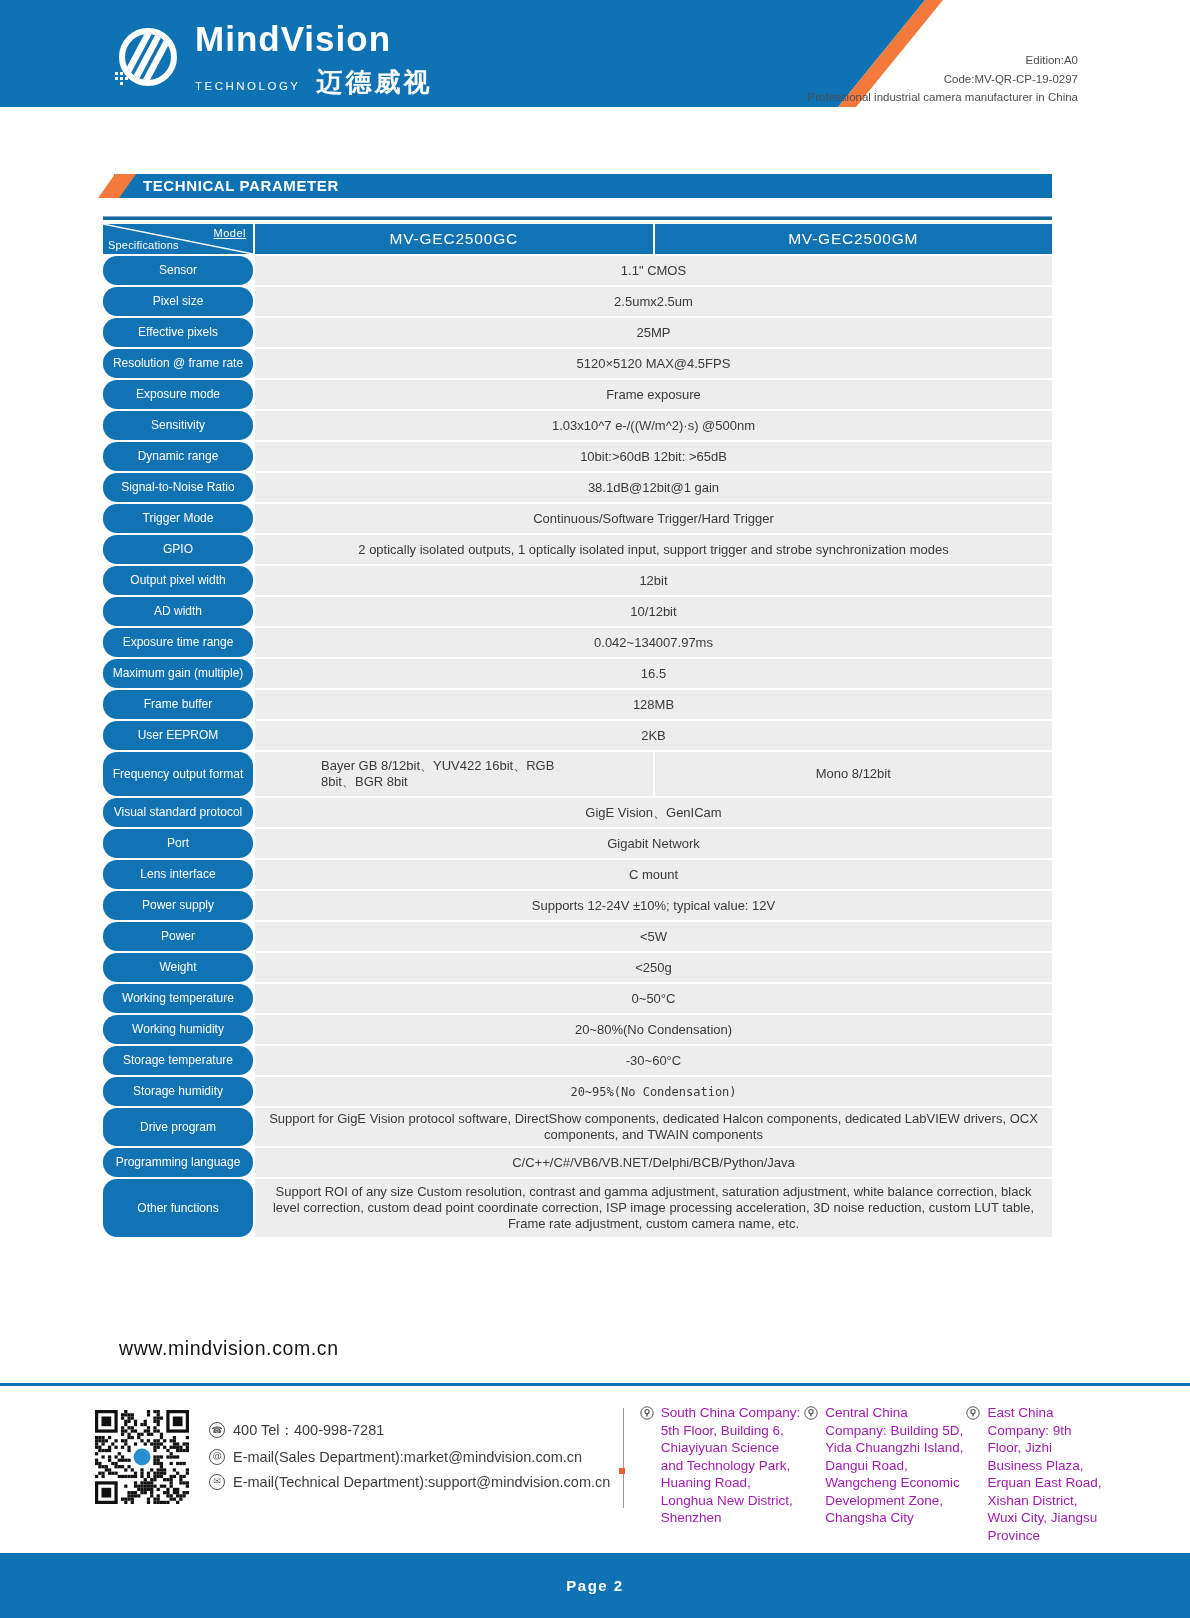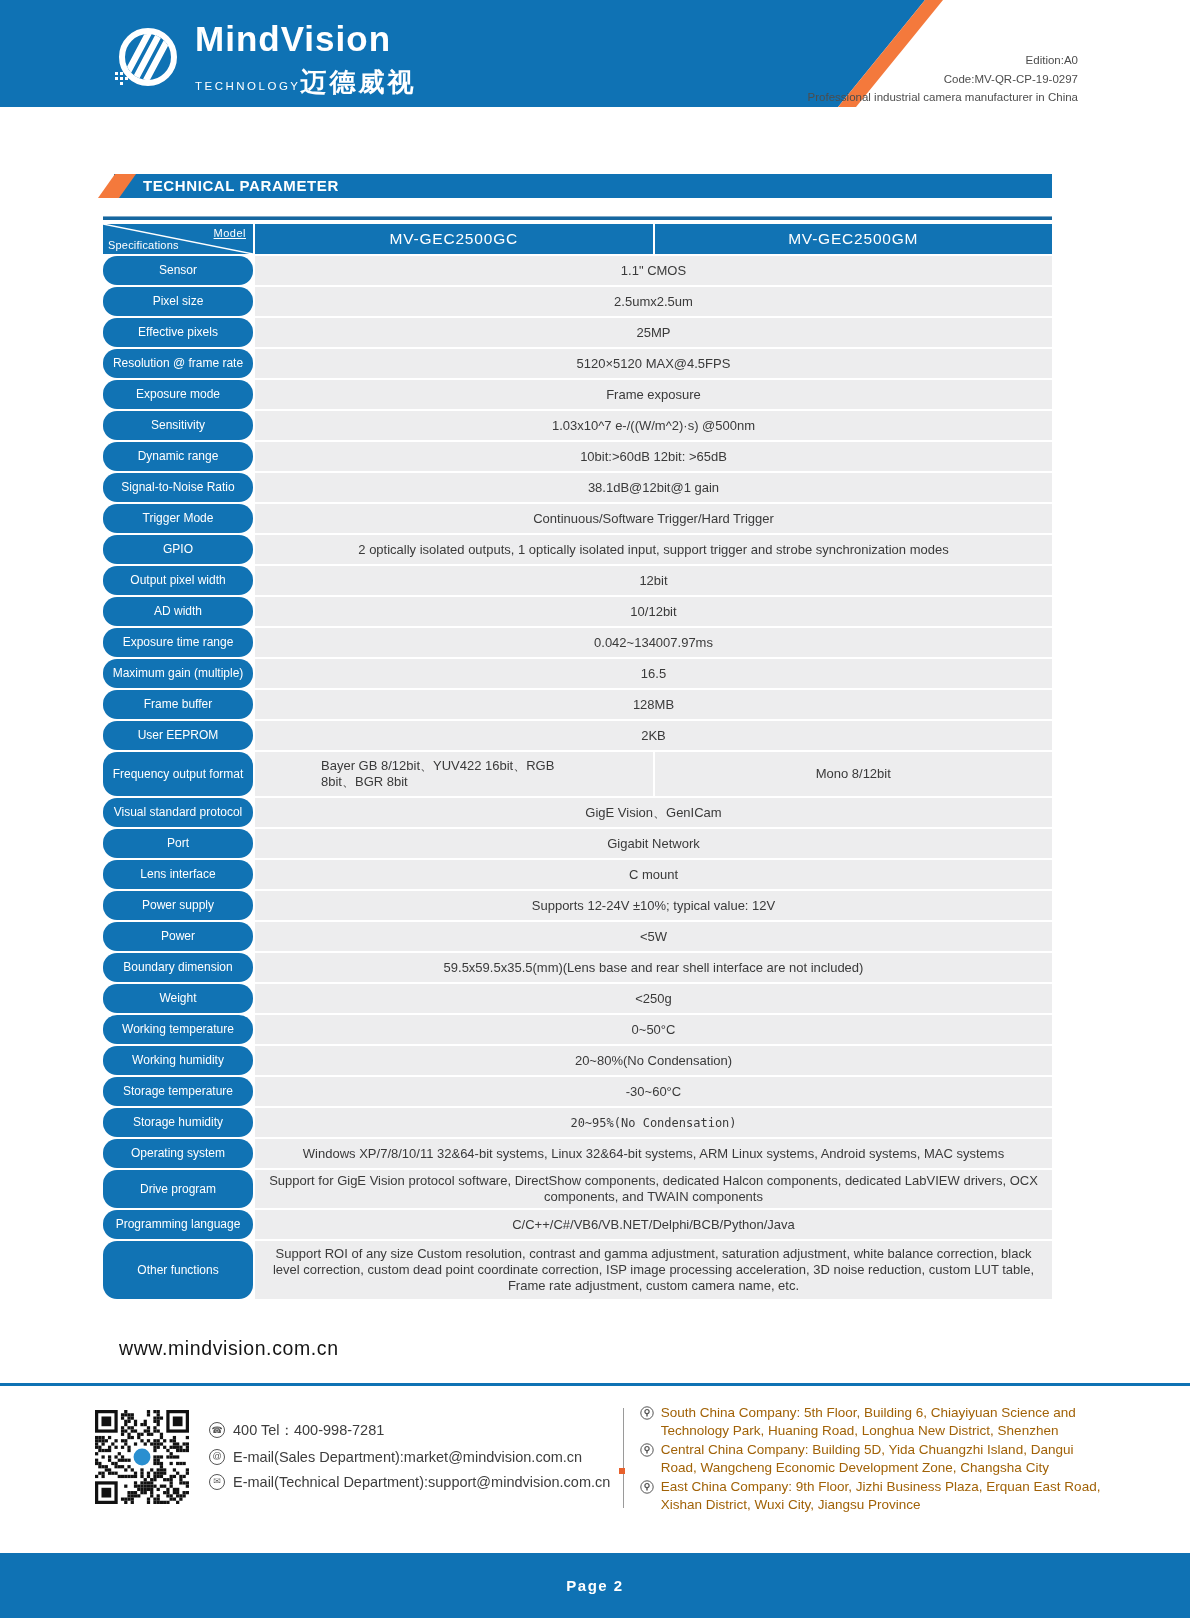--- a/index.html
+++ b/index.html
@@ -19,21 +19,21 @@
   }
   .hdr-orange {
     position:absolute; top:0; left:0; width:1190px; height:107px;
     background:#f4793c;
     clip-path:polygon(925px 0, 943px 0, 856px 107px, 838px 107px);
   }
   .logo { position:absolute; top:21px; left:114px; display:flex; align-items:center; gap:15px; color:#fff; }
   .logo-icon { width:66px; height:66px; flex:none; }
   .logo-text { display:flex; flex-direction:column; }
   .logo-brand { font-size:35px; font-weight:bold; letter-spacing:1px; line-height:36px; }
-  .logo-subrow { display:flex; align-items:flex-end; margin-top:12px; }
+  .logo-subrow { display:flex; align-items:flex-end; gap:16px; margin-top:12px; }
   .logo-tech { font-size:11.5px; letter-spacing:2.5px; padding-bottom:3px; }
   .logo-cn { font-size:26px; font-weight:bold; letter-spacing:3px; line-height:26px; }
   .hdr-meta { position:absolute; top:51px; right:112px; text-align:right; font-size:11.5px; line-height:18.5px; color:#4d4d4d; }
 
   
   .sec { position:absolute; top:174px; left:98px; width:954px; height:24px; }
   .sec-bar {
     position:absolute; left:16px; right:0; top:0; height:24px; background:#0f72b4;
     color:#fff; font-size:15px; font-weight:bold; letter-spacing:0.6px;
     line-height:24px; padding-left:29px;
@@ -84,21 +84,21 @@
     display:flex; flex-direction:column; justify-content:center; gap:9px;
   }
   .cline { display:flex; align-items:center; }
   .cicon {
     width:16px; height:16px; border:1px solid #555; border-radius:50%;
     display:inline-flex; align-items:center; justify-content:center;
     font-size:9px; line-height:1; color:#555; margin-right:8px; flex:none;
   }
   .vdiv { width:1px; background:#9a9a9a; height:100px; margin:8px 16px 0 8px; position:relative; flex:none; }
   .vdiv::after { content:""; position:absolute; left:-4px; top:60px; width:6px; height:6px; background:#e8612c; }
-  .addrs { width:470px; padding-top:4px; display:flex; flex-direction:column; gap:2px; font-size:13.5px; line-height:17.5px; color:#a16207; }
+  .addrs { width:470px; padding-top:4px; display:flex; flex-direction:row; gap:2px; font-size:13.5px; line-height:17.5px; color:#a21caf; }
   .addr { display:flex; gap:7px; }
   .pin { flex:none; margin-top:2px; }
   .pagebar {
     position:absolute; left:0; bottom:0; width:1190px; height:65px; background:#0f72b4;
     color:#fff; display:flex; align-items:center; justify-content:center;
     font-size:15px; letter-spacing:1.5px;font-weight:bold;
   }
 </style>
 </head>
 <body>
@@ -293,26 +293,20 @@
             <div class="cell merged">Supports 12-24V ±10%; typical value: 12V</div>
           </div>
         </div>
         <div class="trow">
           <div class="lab">Power</div>
           <div class="vals">
             <div class="cell merged">&lt;5W</div>
           </div>
         </div>
         <div class="trow">
-          <div class="lab">Boundary dimension</div>
-          <div class="vals">
-            <div class="cell merged">59.5x59.5x35.5(mm)(Lens base and rear shell interface are not included)</div>
-          </div>
-        </div>
-        <div class="trow">
           <div class="lab">Weight</div>
           <div class="vals">
             <div class="cell merged">&lt;250g</div>
           </div>
         </div>
         <div class="trow">
           <div class="lab">Working temperature</div>
           <div class="vals">
             <div class="cell merged">0~50°C</div>
           </div>
@@ -326,26 +320,20 @@
         <div class="trow">
           <div class="lab">Storage temperature</div>
           <div class="vals">
             <div class="cell merged">-30~60°C</div>
           </div>
         </div>
         <div class="trow">
           <div class="lab">Storage humidity</div>
           <div class="vals">
             <div class="cell merged mono">20~95%(No Condensation)</div>
-          </div>
-        </div>
-        <div class="trow">
-          <div class="lab">Operating system</div>
-          <div class="vals">
-            <div class="cell merged">Windows XP/7/8/10/11 32&amp;64-bit systems, Linux 32&amp;64-bit systems, ARM Linux systems, Android systems, MAC systems</div>
           </div>
         </div>
         <div class="trow" style="height: 38px;">
           <div class="lab">Drive program</div>
           <div class="vals">
             <div class="cell merged">Support for GigE Vision protocol software, DirectShow components, dedicated Halcon components, dedicated LabVIEW drivers, OCX components, and TWAIN components</div>
           </div>
         </div>
         <div class="trow">
           <div class="lab">Programming language</div>

